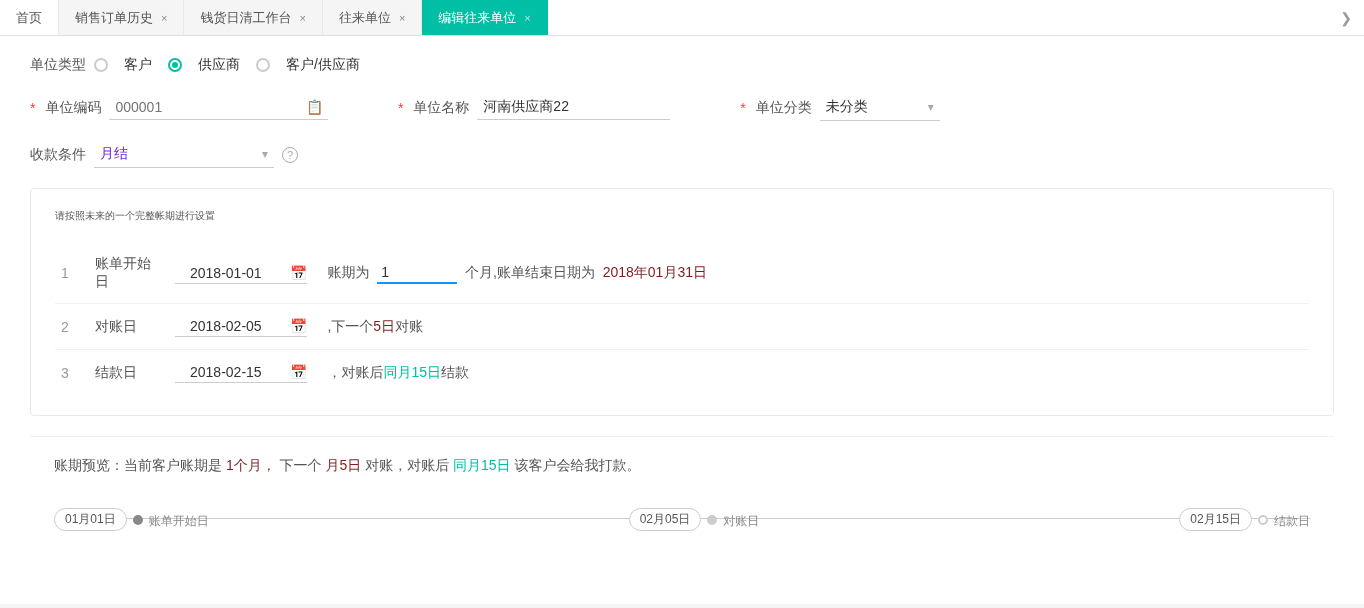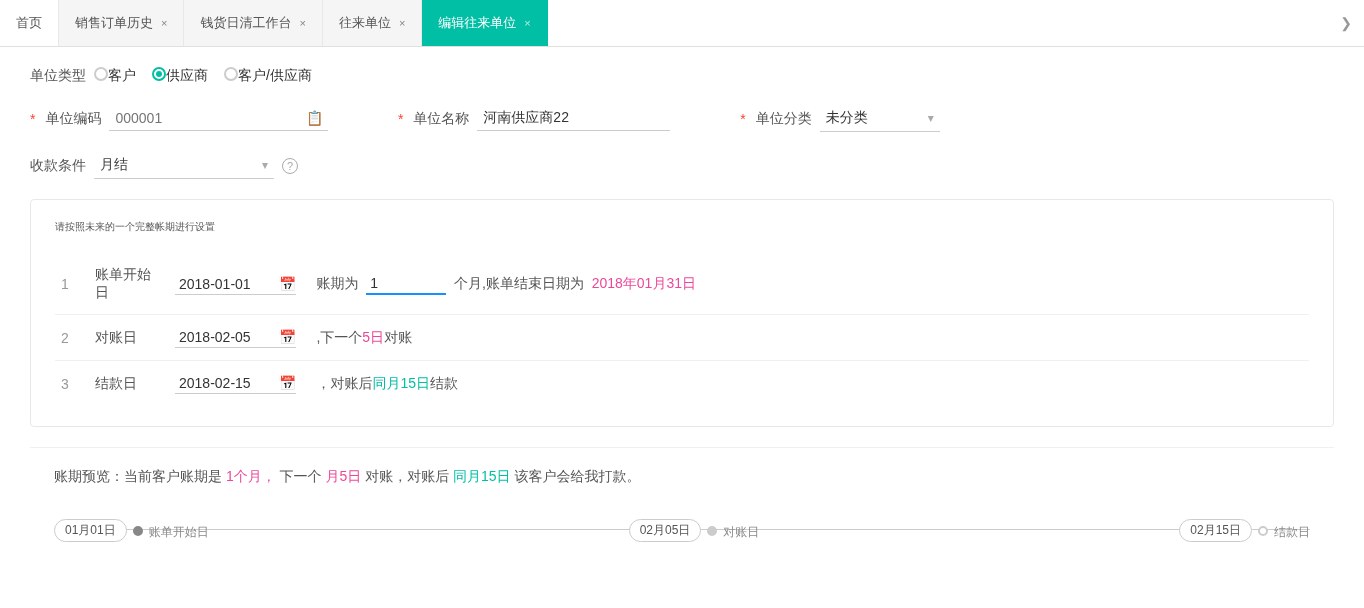--- a/index.html
+++ b/index.html
@@ -4,21 +4,21 @@
   <style>
     * { box-sizing: border-box; margin: 0; padding: 0; }
     body { font-family: "Microsoft YaHei", "PingFang SC", sans-serif; font-size: 14px; background: #f5f5f5; color: #333; }
 
     
     .tab-bar {
       display: flex;
       align-items: stretch;
       background: #fff;
       border-bottom: 1px solid #e0e0e0;
-      height: 47px;
+      height: 36px;
       padding-left: 0;
     }
     .tab-item {
       display: flex;
       align-items: center;
       padding: 0 16px;
       font-size: 13px;
       cursor: pointer;
       color: #555;
       border-right: 1px solid #e8e8e8;
@@ -109,21 +109,22 @@
     }
 
     
     .radio-group {
       display: flex;
       align-items: center;
       gap: 16px;
     }
     .radio-item {
       display: flex;
-      gap: 0;
+      align-items: center;
+      gap: 16px;
       cursor: pointer;
     }
     .radio-circle {
       width: 14px;
       height: 14px;
       border-radius: 50%;
       border: 2px solid #ccc;
       display: flex;
       align-items: center;
       justify-content: center;
@@ -143,21 +144,21 @@
     .select-field {
       display: flex;
       align-items: center;
       border-bottom: 1px solid #ccc;
       gap: 4px;
       padding: 4px 6px;
       cursor: pointer;
       min-width: 180px;
     }
     .select-field .select-value {
-      color: #404040;
+      color: #6d28d9;
       flex: 1;
     }
     .chevron-icon {
       color: #aaa;
       font-size: 12px;
     }
 
     
     .category-select {
       display: flex;
@@ -227,32 +228,33 @@
       gap: 4px;
     }
     .date-input-wrap input {
       border: none;
       outline: none;
       padding: 2px 4px;
       font-size: 14px;
       color: #333;
       background: transparent;
       width: 100px;
+      margin-left: 11px;
     }
     .cal-icon {
       color: #1890ff;
       font-size: 14px;
       cursor: pointer;
     }
     .period-desc {
       color: #555;
       flex: 1;
     }
     .highlight-orange {
-      color: #ec4899;
+      color: #7f1d1d;
       font-weight: 500;
     }
     .highlight-teal {
       color: #00bfa5;
       font-weight: 500;
     }
     .period-months-input {
       border: none;
       border-bottom: 2px solid #1890ff;
       outline: none;

